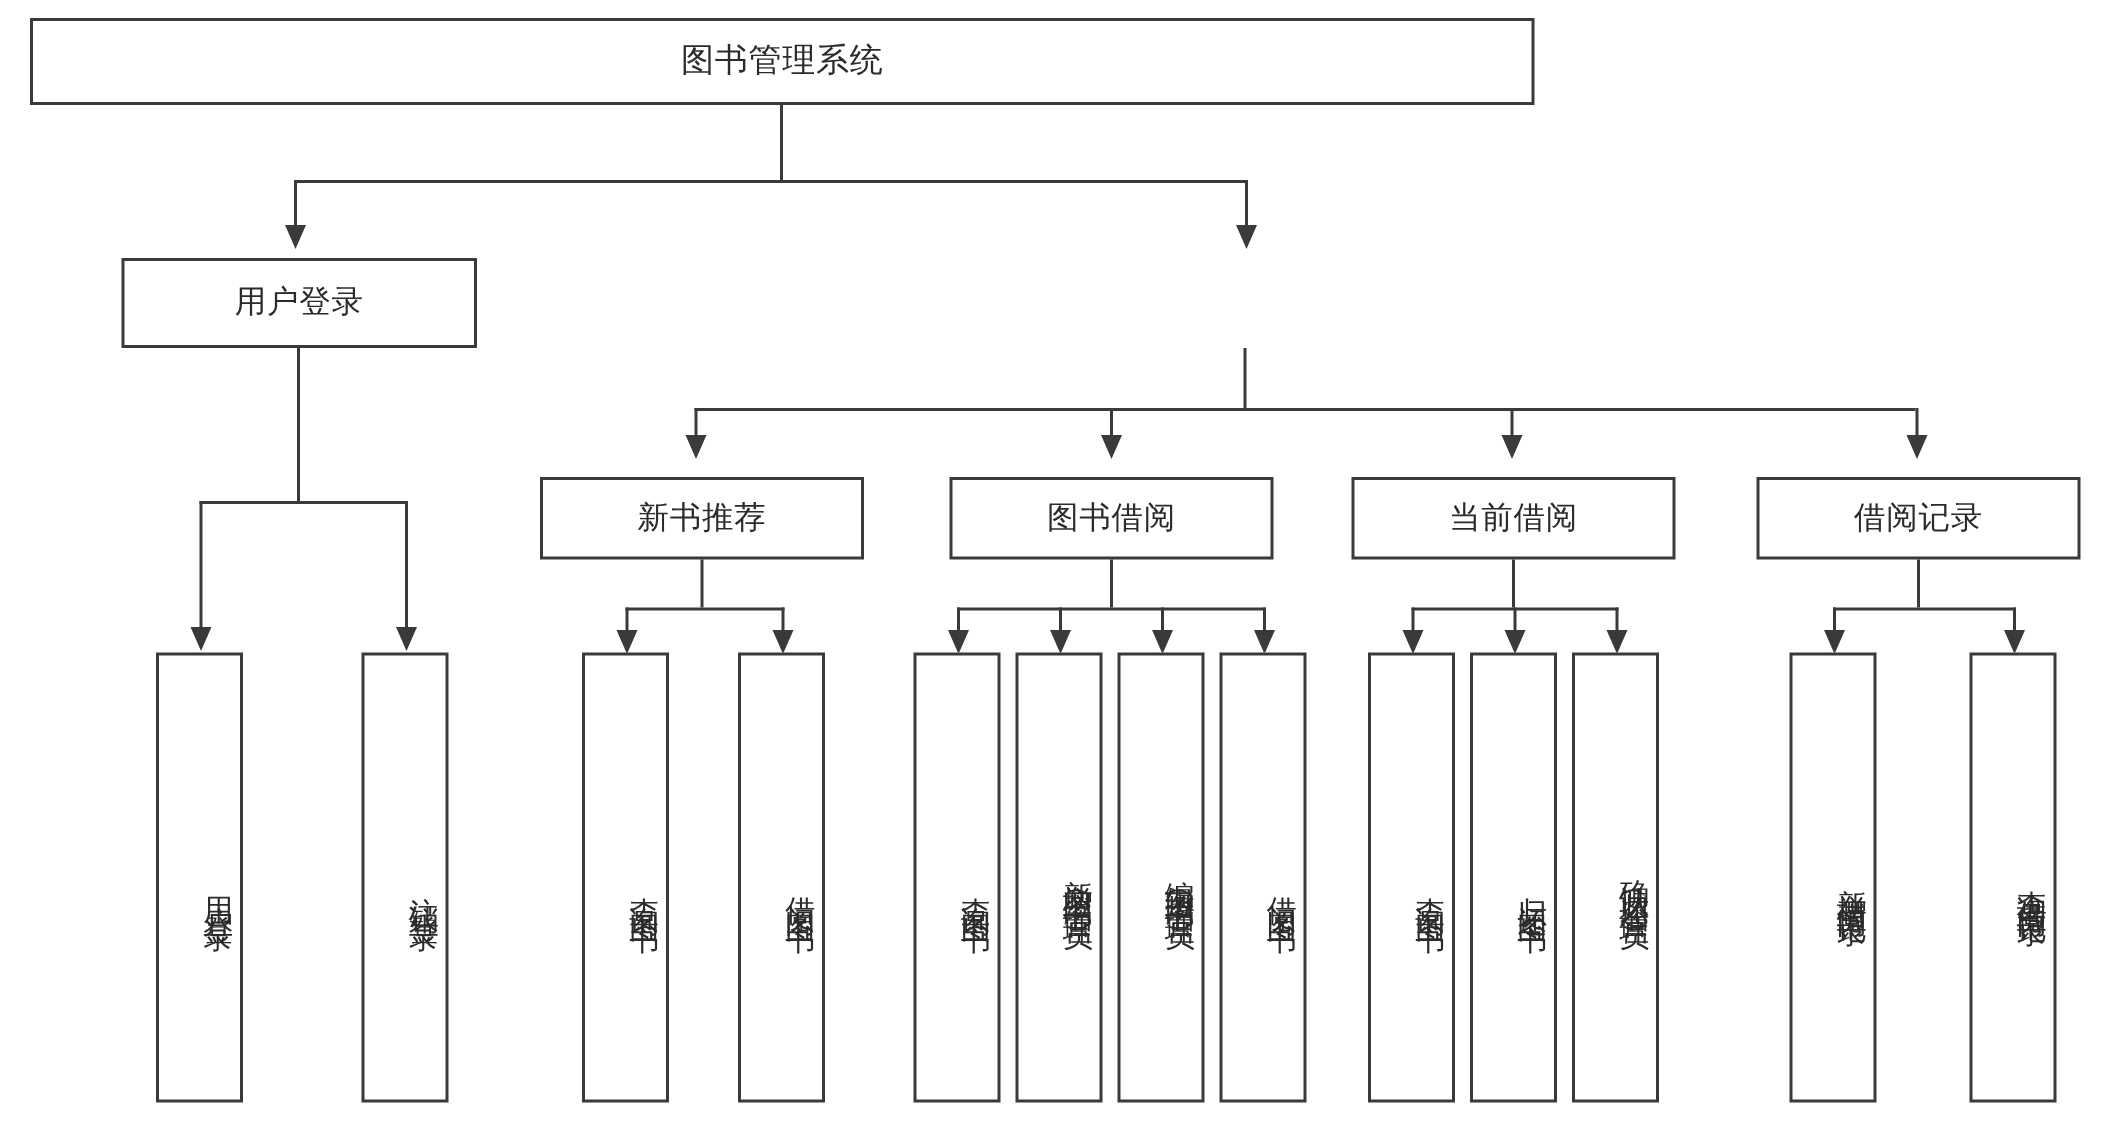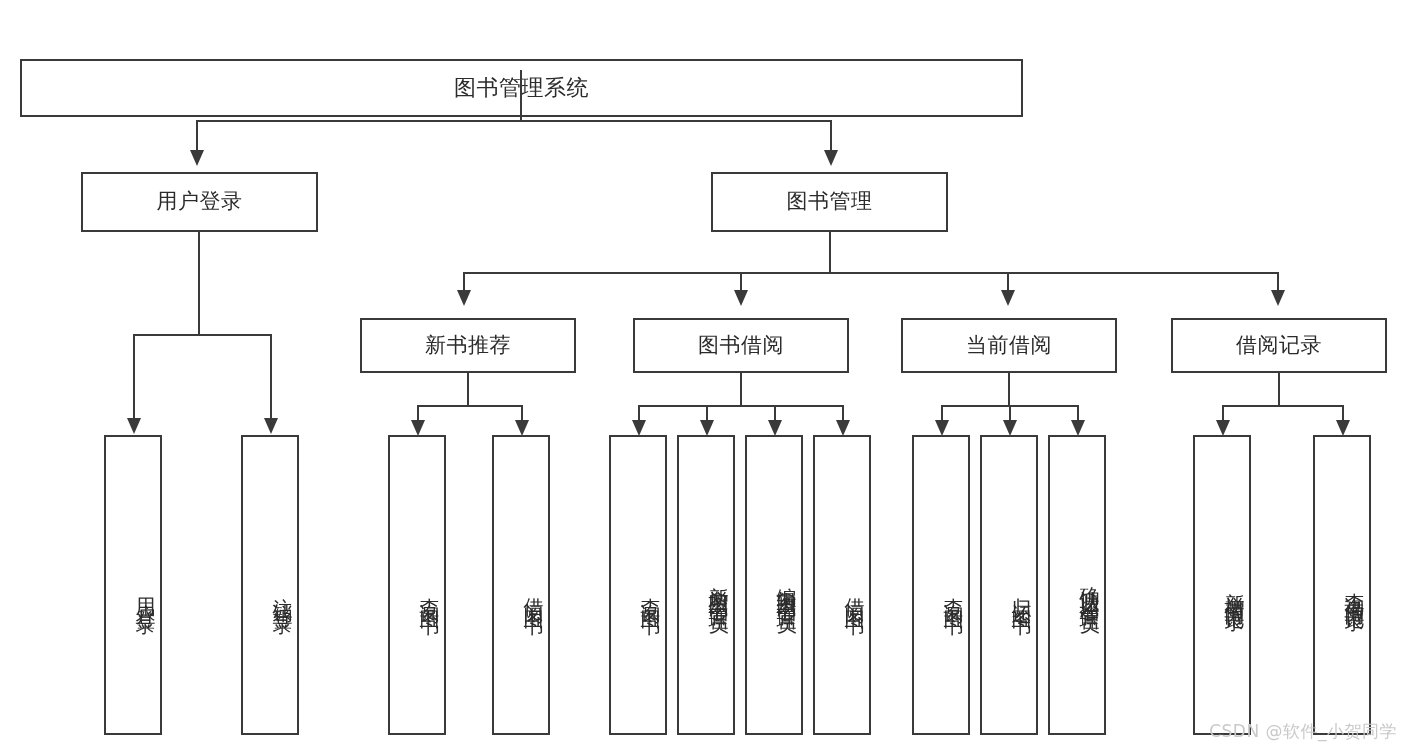--- a/index.html
+++ b/index.html
@@ -30,21 +30,20 @@
     color: #2b2b2b;
     text-align: center;
   }
   .node.h {
     font-size: 21px;
     line-height: 1.2;
     letter-spacing: 0.5px;
   }
   .node.root {
     font-size: 22px;
-    margin-top: 47px;
   }
   
   .node.v {
     writing-mode: vertical-rl;
     text-orientation: upright;
     font-size: 20px;
     letter-spacing: 6px;
     align-items: flex-start;
     justify-content: center;
     padding-top: 18px;
@@ -98,23 +97,20 @@
 
   <div class="ln h" style="left:196px; top:120px; width:636px; height:2px;"></div>
 
   <div class="ln v" style="left:196px; top:120px; width:2px; height:32px;"></div>
   <div class="arrow" style="left:190px; top:150px;"></div>
   <div class="ln v" style="left:830px; top:120px; width:2px; height:32px;"></div>
   <div class="arrow" style="left:824px; top:150px;"></div>
 
   <div class="node h" style="left:81px; top:172px; width:237px; height:60px;">
     <span>用户登录</span>
-  </div>
-  <div class="node h" style="left:711px; top:172px; width:237px; height:60px;">
-    <span>图书管理</span>
   </div>
 
   <div class="ln v" style="left:198px; top:232px; width:2px; height:102px;"></div>
   <div class="ln h" style="left:133px; top:334px; width:139px; height:2px;"></div>
   <div class="ln v" style="left:133px; top:334px; width:2px; height:86px;"></div>
   <div class="arrow" style="left:127px; top:418px;"></div>
   <div class="ln v" style="left:270px; top:334px; width:2px; height:86px;"></div>
   <div class="arrow" style="left:264px; top:418px;"></div>
 
   <div class="ln v" style="left:829px; top:232px; width:2px; height:40px;"></div>
@@ -212,15 +208,14 @@
     <span class="vtext">确认归还（管理员）</span>
   </div>
 
   <div class="node v tall" style="left:1193px; top:435px; width:58px; height:300px;">
     <span class="vtext">新增借阅记录</span>
   </div>
   <div class="node v tall" style="left:1313px; top:435px; width:58px; height:300px;">
     <span class="vtext">查询借阅记录</span>
   </div>
 
-  <div id="watermark">CSDN @软件_小贺同学</div>
 
 </div>
 
 </body></html>

